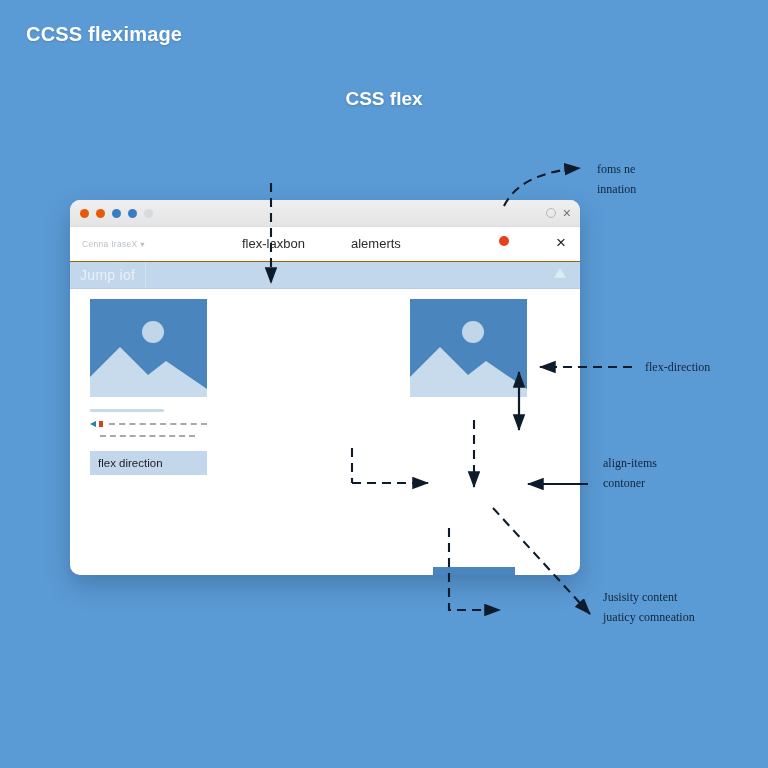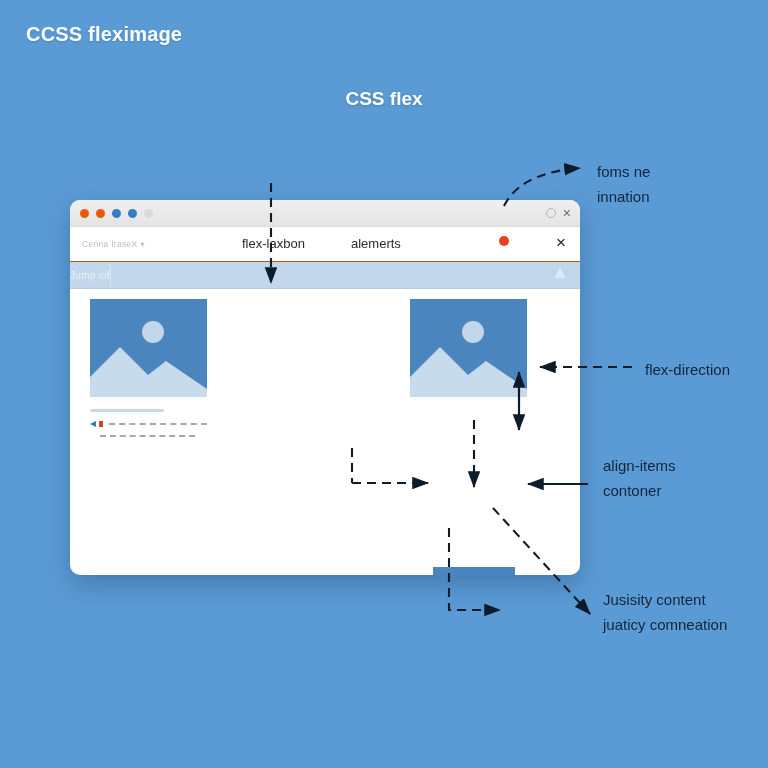--- a/index.html
+++ b/index.html
@@ -124,22 +124,22 @@
     height: 26px;
     background: #c3d7ec;
     display: flex;
     align-items: stretch;
     position: relative;
     border-bottom: 1px solid #b8cde3;
   }
   .tab {
     display: flex;
     align-items: center;
-    padding: 0 0;
-    font-size: 10px;
+    padding: 0 10px;
+    font-size: 14px;
     color: #e8f0f8;
     letter-spacing: .3px;
     filter: blur(.4px);
     border-right: 1px solid #d6e4f2;
   }
   .tab.wide { min-width: 160px; }
   .tab-triangle {
     position: absolute;
     right: 14px;
     top: 6px;
@@ -244,24 +244,24 @@
 
   
   #annotations {
     position: absolute;
     left: 0; top: 0;
     width: 768px; height: 768px;
     pointer-events: none;
   }
   .anno-label {
     position: absolute;
-    font-size: 15px;
+    font-size: 12px;
     color: #12253a;
     line-height: 1.65;
-    font-family: Liberation Sans, sans-serif;
+    font-family: Liberation Serif, serif;
   }
   #anno-forms     { left: 597px; top: 160px; }
   #anno-flexdir   { left: 645px; top: 358px; }
   #anno-align     { left: 603px; top: 454px; }
   #anno-justify   { left: 603px; top: 588px; }
 </style>
 </head>
 <body>
 
 <div id="page-title">CCSS fleximage</div>
@@ -305,20 +305,21 @@
           <polygon points="0,58 0,38 30,8 58,36 76,22 117,50 117,58" fill="#c8dbed"></polygon>
         </svg>
       </div>
       <div class="bar-line"></div>
       <div class="tiny-row">
         <span class="tiny-arrow"></span>
         <span class="tiny-sq"></span>
         <span class="dashrow"></span>
       </div>
       <div class="dashrow2"></div>
+      <div class="caption">flex direction</div>
     </div>
 
 
     <div class="card" id="card-3">
       <div class="thumb">
         <div class="sun"></div>
         <svg class="mtn" viewBox="0 0 117 58" preserveAspectRatio="none">
           <polygon points="0,58 0,38 30,8 58,36 76,22 117,50 117,58" fill="#c8dbed"></polygon>
         </svg>
       </div>

